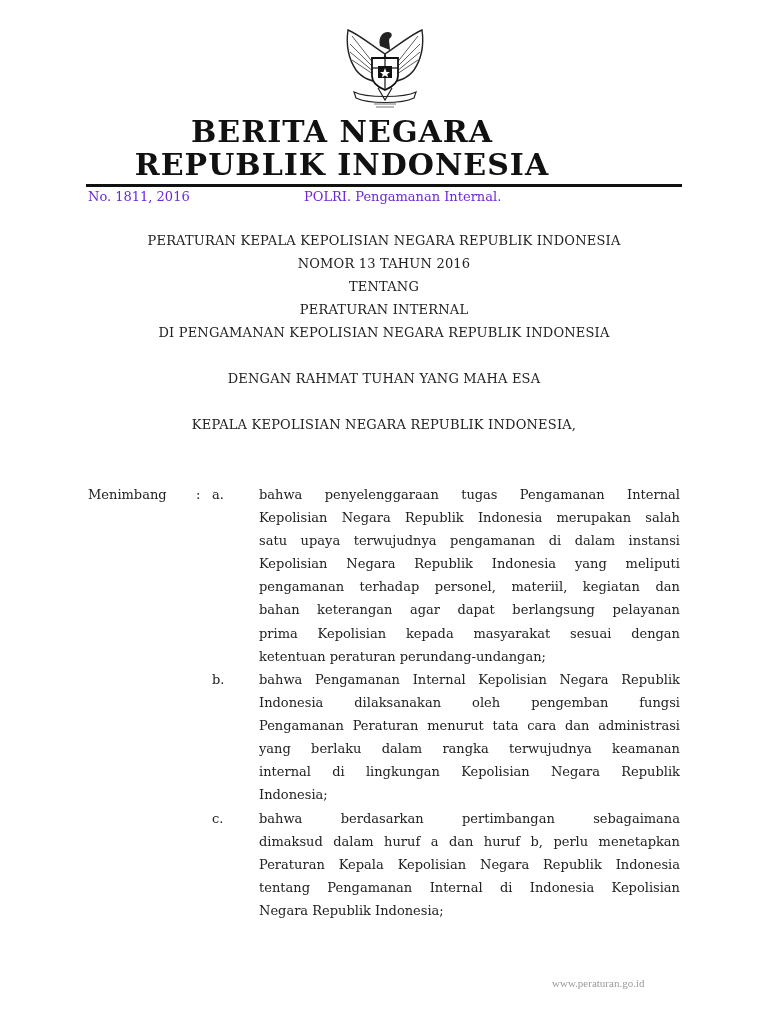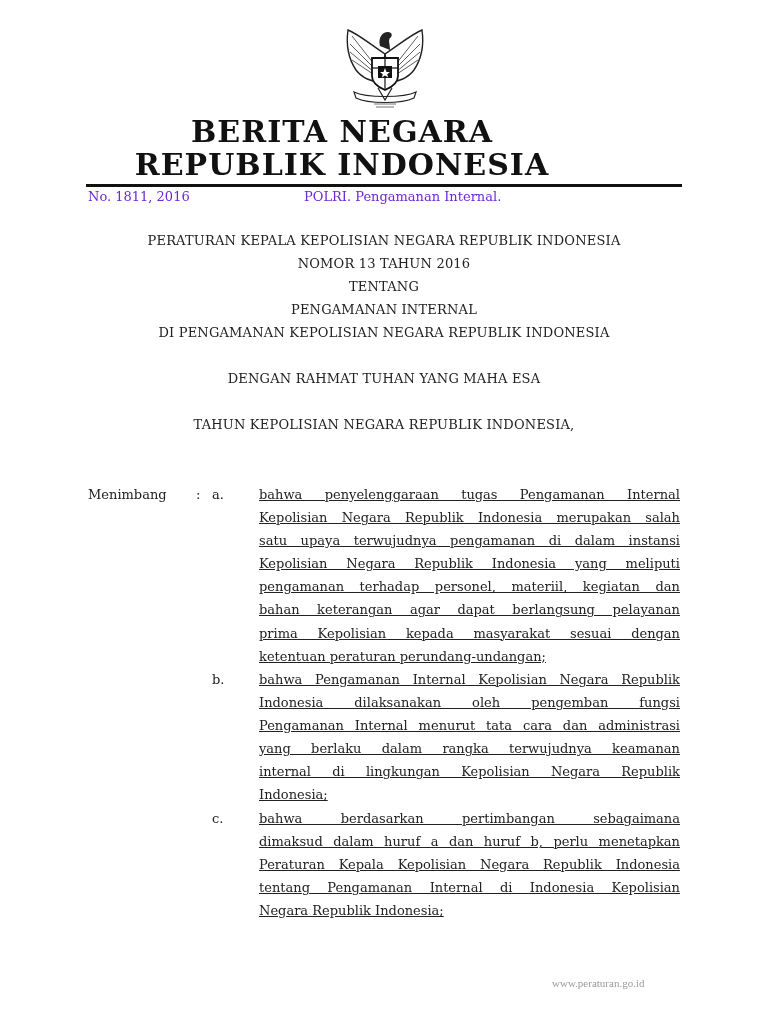--- a/index.html
+++ b/index.html
@@ -36,21 +36,21 @@
     .label {
       position: absolute; left: 88px; top: 487px; font-size: 13px; color: #222;
     }
     .colon { position: absolute; left: 196px; top: 487px; font-size: 13px; color: #222; }
     .item-letter { position: absolute; left: 212px; font-size: 13px; color: #222; }
     .para {
       position: absolute; left: 259px; width: 421px;
       font-size: 13px; line-height: 23.1px; color: #222;
       text-align: justify;
     }
-    .para .ln { display: block; text-align: justify; text-align-last: justify; white-space: nowrap; text-decoration: underline; }
+    .para .ln { display: block; text-align: justify; text-align-last: justify; white-space: nowrap; }
     .para .ln.last { text-align-last: left; }
     .footer-url {
       position: absolute; left: 552px; top: 977px;
       font-family: Liberation Serif, serif;
       font-size: 11px; color: #9a9a9a;
     }
   </style>
 </head>
 <body>
 
@@ -89,46 +89,46 @@
 
 <div class="masthead mh1">BERITA NEGARA</div>
 <div class="masthead mh2">REPUBLIK INDONESIA</div>
 <div class="rule"></div>
 <div class="meta meta-no">No. 1811, 2016</div>
 <div class="meta meta-title">POLRI. Pengamanan Internal.</div>
 
 <div class="center-line" style="top:233px">PERATURAN KEPALA KEPOLISIAN NEGARA REPUBLIK INDONESIA</div>
 <div class="center-line" style="top:256px">NOMOR 13 TAHUN 2016</div>
 <div class="center-line" style="top:279px">TENTANG</div>
-<div class="center-line" style="top:302px">PENGAMANAN INTERNAL</div>
+<div class="center-line" style="top:302px">PERATURAN INTERNAL</div>
 <div class="center-line" style="top:325px">DI PENGAMANAN KEPOLISIAN NEGARA REPUBLIK INDONESIA</div>
 
 <div class="center-line" style="top:371px">DENGAN RAHMAT TUHAN YANG MAHA ESA</div>
-<div class="center-line" style="top:417px">TAHUN KEPOLISIAN NEGARA REPUBLIK INDONESIA,</div>
+<div class="center-line" style="top:417px">KEPALA KEPOLISIAN NEGARA REPUBLIK INDONESIA,</div>
 
 <div class="label">Menimbang</div>
 <div class="colon">:</div>
 
 <div class="item-letter" style="top:487px">a.</div>
 <div class="para" style="top:483px">
   <span class="ln">bahwa penyelenggaraan tugas Pengamanan Internal</span>
   <span class="ln">Kepolisian Negara Republik Indonesia merupakan salah</span>
   <span class="ln">satu upaya terwujudnya pengamanan di dalam instansi</span>
   <span class="ln">Kepolisian Negara Republik Indonesia yang meliputi</span>
   <span class="ln">pengamanan terhadap personel, materiil, kegiatan dan</span>
   <span class="ln">bahan keterangan agar dapat berlangsung pelayanan</span>
   <span class="ln">prima Kepolisian kepada masyarakat sesuai dengan</span>
   <span class="ln last">ketentuan peraturan perundang-undangan;</span>
 </div>
 
 <div class="item-letter" style="top:672px">b.</div>
 <div class="para" style="top:668px">
   <span class="ln">bahwa Pengamanan Internal Kepolisian Negara Republik</span>
   <span class="ln">Indonesia dilaksanakan oleh pengemban fungsi</span>
-  <span class="ln">Pengamanan Internal menurut tata cara dan administrasi</span>
+  <span class="ln">Pengamanan Peraturan menurut tata cara dan administrasi</span>
   <span class="ln">yang berlaku dalam rangka terwujudnya keamanan</span>
   <span class="ln">internal di lingkungan Kepolisian Negara Republik</span>
   <span class="ln last">Indonesia;</span>
 </div>
 
 <div class="item-letter" style="top:811px">c.</div>
 <div class="para" style="top:807px">
   <span class="ln">bahwa berdasarkan pertimbangan sebagaimana</span>
   <span class="ln">dimaksud dalam huruf a dan huruf b, perlu menetapkan</span>
   <span class="ln">Peraturan Kepala Kepolisian Negara Republik Indonesia</span>

